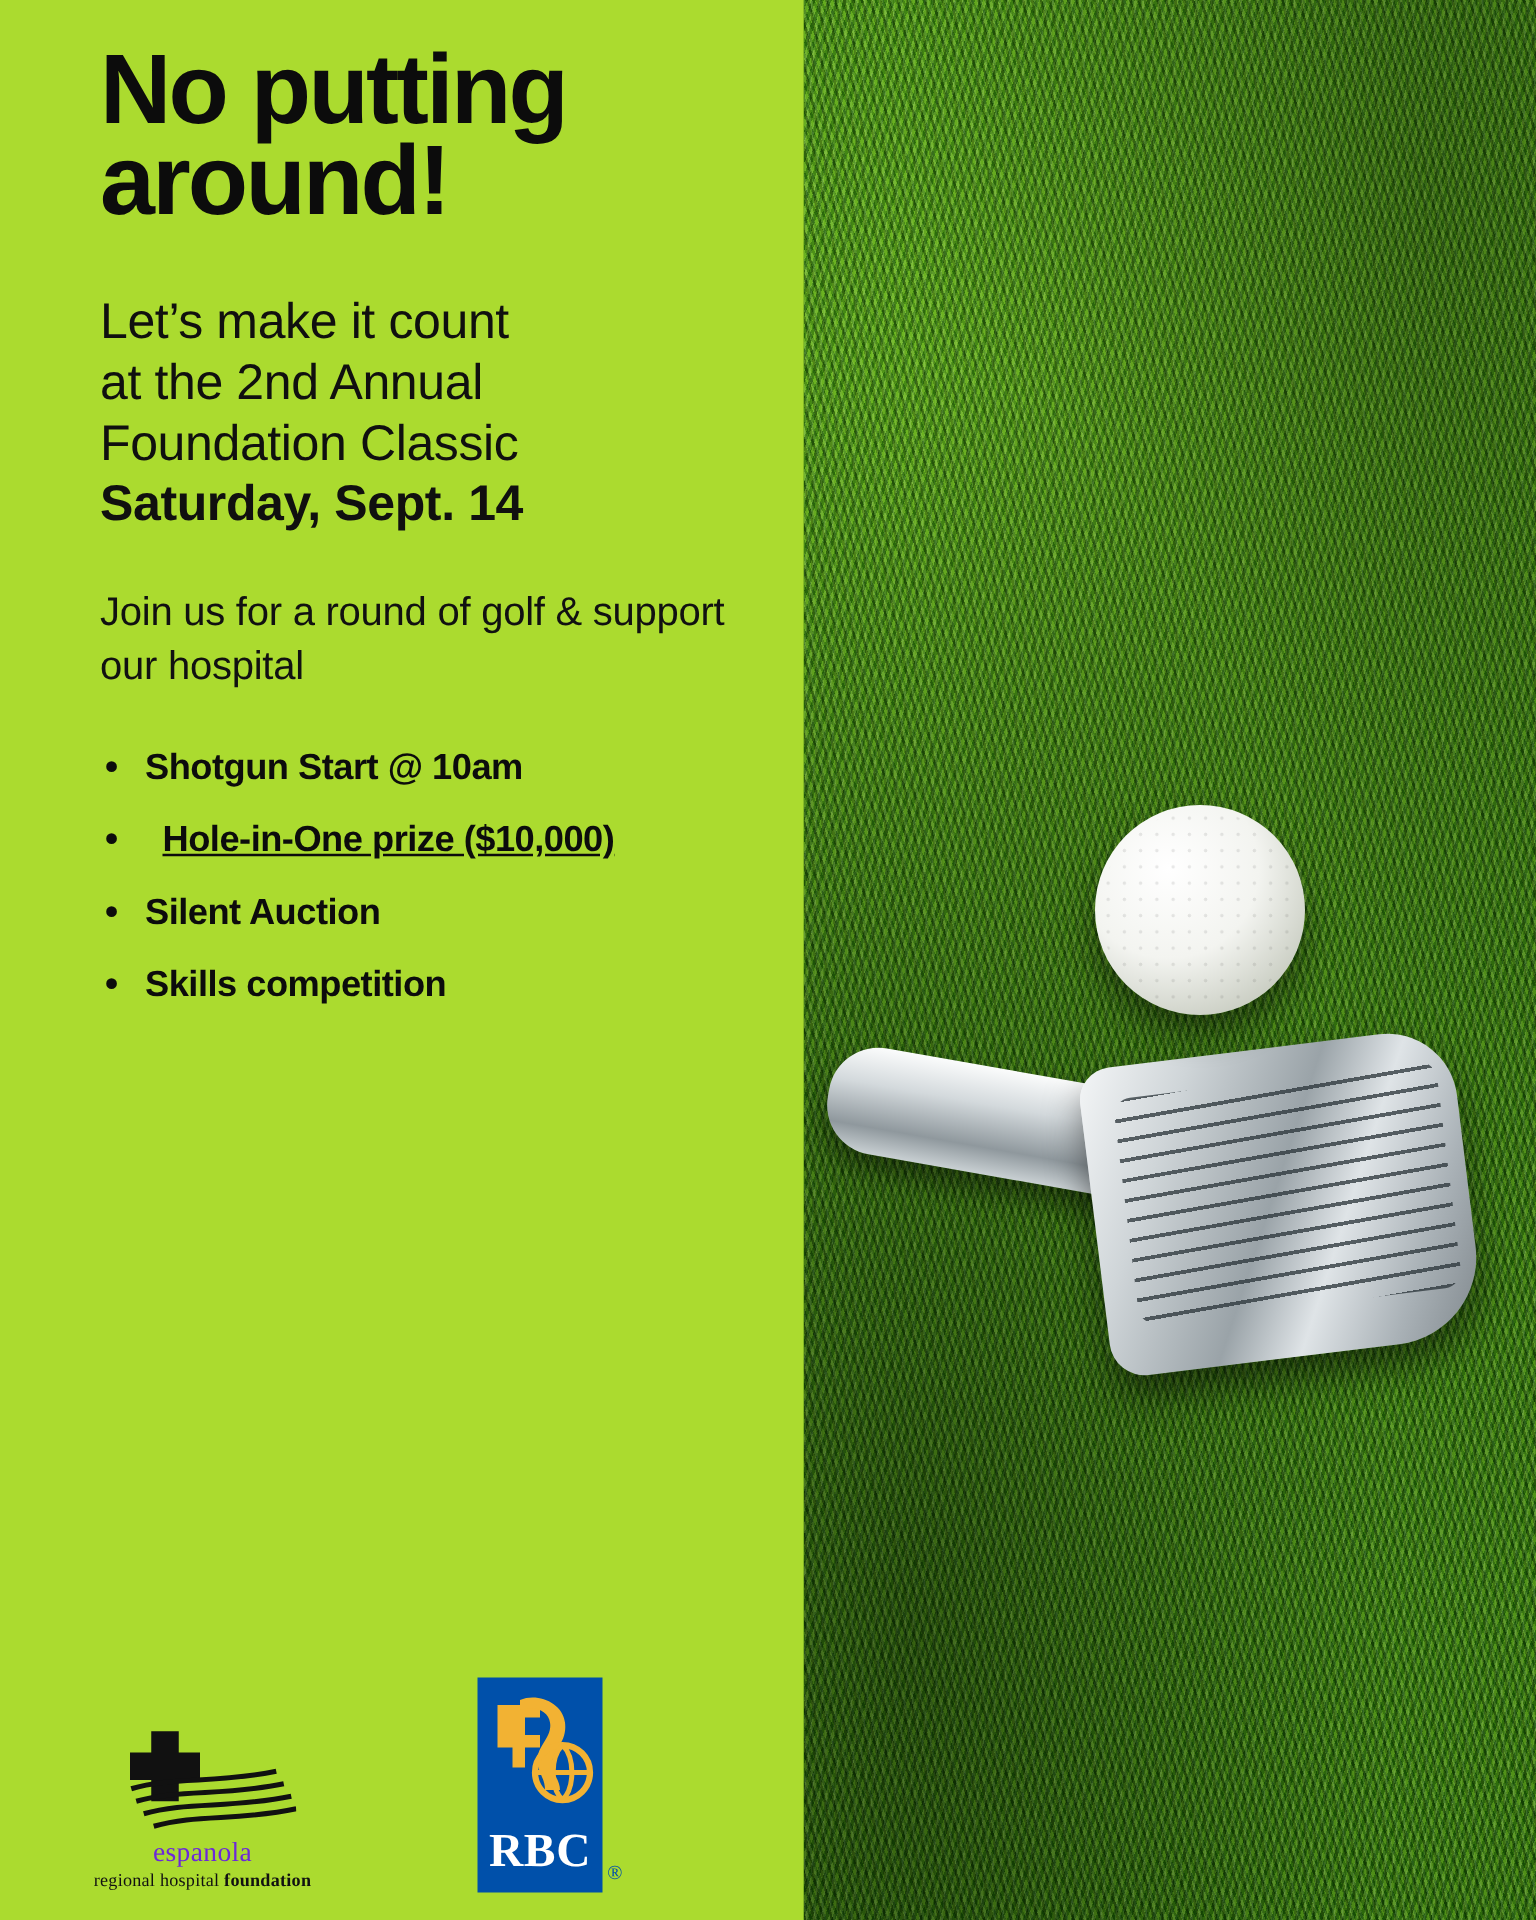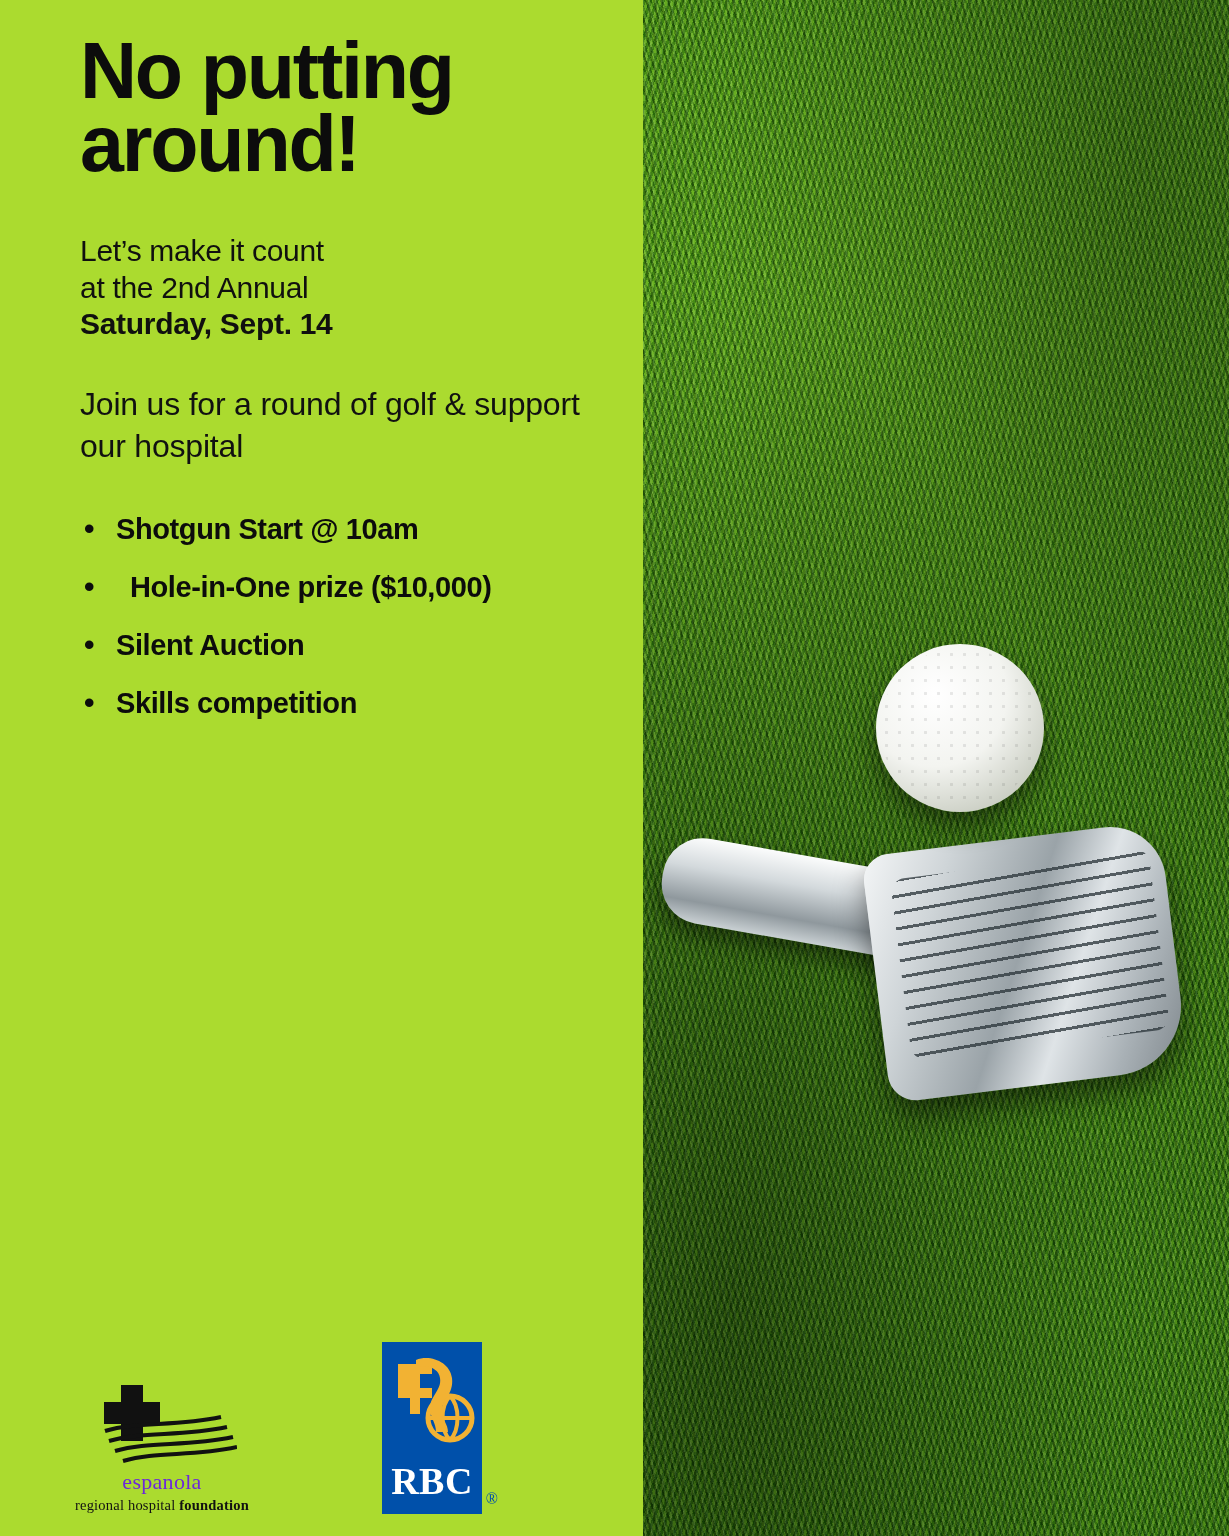--- a/index.html
+++ b/index.html
@@ -33,21 +33,21 @@
     line-height: 0.93;
     font-weight: 700;
     letter-spacing: -2.2px;
     color: #0c0c0c;
     margin-top: 12px;
     max-width: 520px;
   }
 
   .subhead {
     margin-top: 52px;
-    font-size: 30px;
+    font-size: 40px;
     line-height: 1.22;
     color: #10100f;
     letter-spacing: -0.3px;
     font-weight: 400;
     max-width: 480px;
   }
   .subhead .bold { font-weight: 700; display: block; }
 
   .blurb {
     margin-top: 40px;
@@ -74,21 +74,21 @@
     max-width: 510px;
   }
   .bullets li::before {
     content: "•";
     position: absolute;
     left: 4px;
     top: -2px;
     font-size: 30px;
     line-height: 1.24;
   }
-  .bullets li.indented { padding-left: 50px; }
+  .bullets li.indented { padding-left: 50px; text-decoration: underline; }
   .bullets li.indented::before { left: 4px; }
 
   
   .logos {
     position: absolute;
     left: 62px;
     bottom: 22px;
     display: flex;
     align-items: flex-end;
     gap: 120px;
@@ -227,20 +227,21 @@
 
 <div class="poster">
 
   <div class="left">
 
     <h1 class="headline">No putting around!</h1>
 
     <div class="subhead">
       <span>Let’s make it count</span><br>
       <span>at the 2nd Annual</span><br>
+      <span>Foundation Classic</span>
       <span class="bold">Saturday, Sept. 14</span>
     </div>
 
     <p class="blurb">Join us for a round of golf &amp; support our hospital</p>
 
     <ul class="bullets">
       <li>Shotgun Start @ 10am</li>
       <li class="indented">Hole-in-One prize ($10,000)</li>
       <li>Silent Auction</li>
       <li>Skills competition</li>

